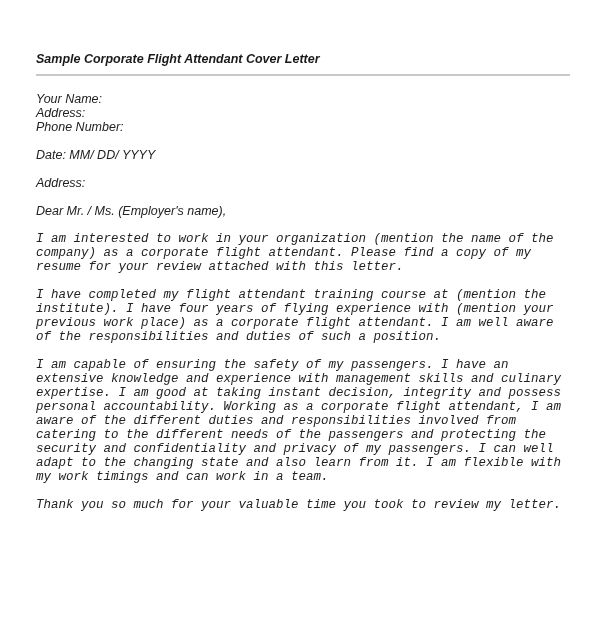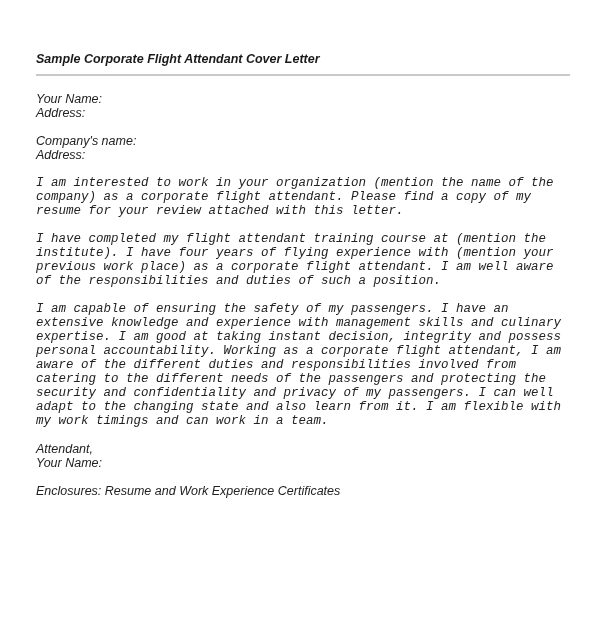--- a/index.html
+++ b/index.html
@@ -57,32 +57,39 @@
 
 <div class="page">
 
   <h1 class="doc-title">Sample Corporate Flight Attendant Cover Letter</h1>
 
   <div class="divider"></div>
 
   <div class="block first">
     <span class="line">Your Name:</span>
     <span class="line">Address:</span>
+    <span class="line">Phone Number:</span>
   </div>
 
+  <div class="block">
+    <span class="line">Date: MM/ DD/ YYYY</span>
+  </div>
 
   <div class="block">
-    <span class="line">Company's name:</span>
     <span class="line">Address:</span>
   </div>
 
+  <div class="block">
+    <span class="line">Dear Mr. / Ms. (Employer's name),</span>
+  </div>
 
   <p class="para">I am interested to work in your organization (mention the name of the company) as a corporate flight attendant. Please find a copy of my resume for your review attached with this letter.</p>
   <p class="para">I have completed my flight attendant training course at (mention the institute). I have four years of flying experience with (mention your previous work place) as a corporate flight attendant. I am well aware of the responsibilities and duties of such a position.</p>
   <p class="para">I am capable of ensuring the safety of my passengers. I have an extensive knowledge and experience with management skills and culinary expertise. I am good at taking instant decision, integrity and possess personal accountability. Working as a corporate flight attendant, I am aware of the different duties and responsibilities involved from catering to the different needs of the passengers and protecting the security and confidentiality and privacy of my passengers. I can well adapt to the changing state and also learn from it. I am flexible with my work timings and can work in a team.</p>
+  <p class="para">Thank you so much for your valuable time you took to review my letter.</p>
 
   <div class="block">
     <span class="line">Attendant,</span>
     <span class="line">Your Name:</span>
   </div>
 
   <div class="block">
     <span class="line">Enclosures: Resume and Work Experience Certificates</span>
   </div>
 

